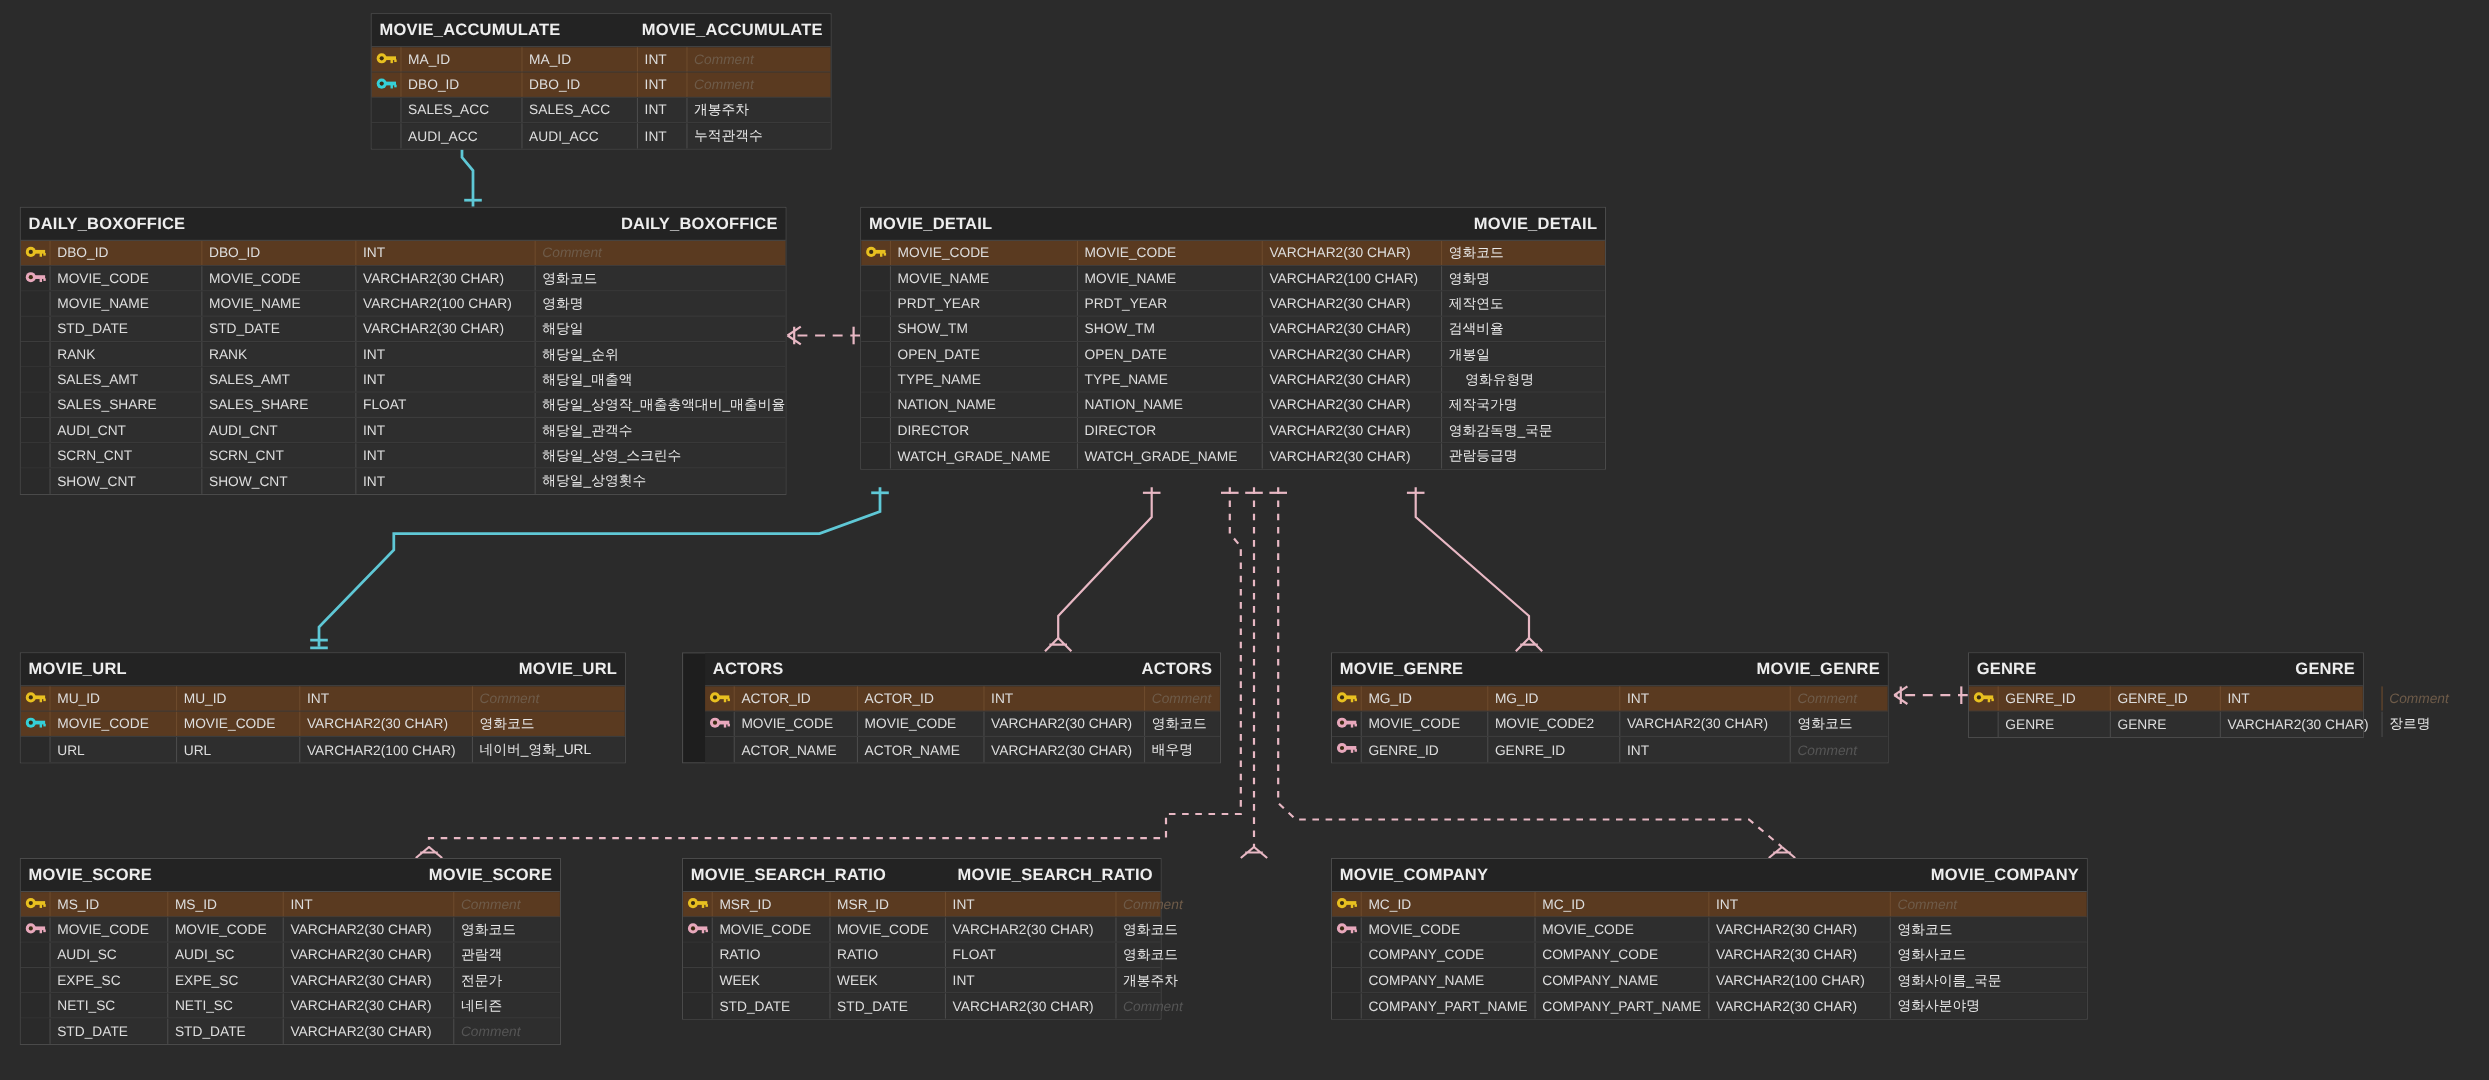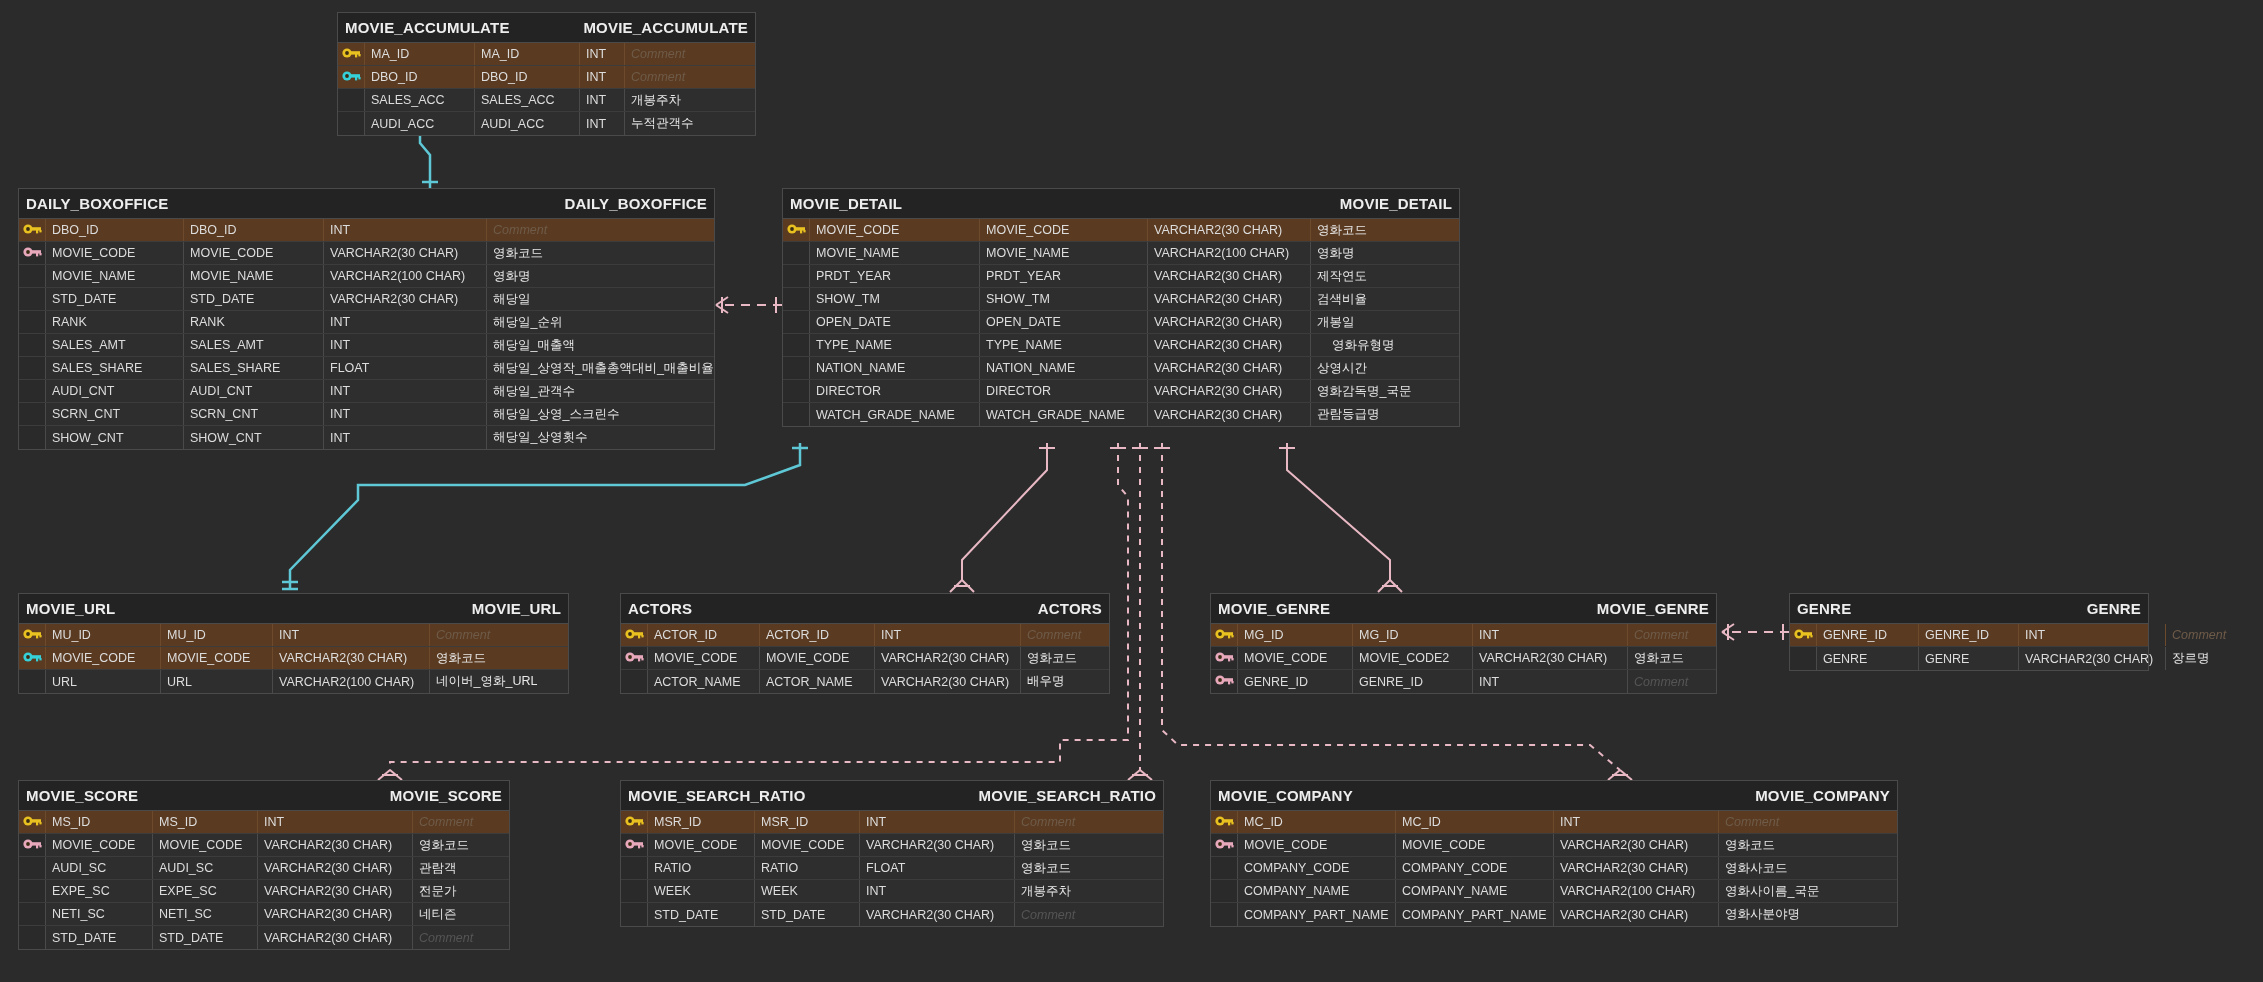--- a/index.html
+++ b/index.html
@@ -352,21 +352,21 @@
             <div class="cell " style="width: 170px; min-width: 170px;">TYPE_NAME</div>
             <div class="cell " style="width: 168px; min-width: 168px;">TYPE_NAME</div>
             <div class="cell " style="width: 163px; min-width: 163px;">VARCHAR2(30 CHAR)</div>
             <div class="cell comment" style="width: 150px; min-width: 150px; margin-left: 15px;">영화유형명</div>
           </div>
           <div class="row norm">
             <div class="cell c-key"></div>
             <div class="cell " style="width: 170px; min-width: 170px;">NATION_NAME</div>
             <div class="cell " style="width: 168px; min-width: 168px;">NATION_NAME</div>
             <div class="cell " style="width: 163px; min-width: 163px;">VARCHAR2(30 CHAR)</div>
-            <div class="cell comment" style="width: 150px; min-width: 150px;">상영시간</div>
+            <div class="cell comment" style="width: 150px; min-width: 150px;">제작국가명</div>
           </div>
           <div class="row norm">
             <div class="cell c-key"></div>
             <div class="cell " style="width: 170px; min-width: 170px;">DIRECTOR</div>
             <div class="cell " style="width: 168px; min-width: 168px;">DIRECTOR</div>
             <div class="cell " style="width: 163px; min-width: 163px;">VARCHAR2(30 CHAR)</div>
             <div class="cell comment" style="width: 150px; min-width: 150px;">영화감독명_국문</div>
           </div>
           <div class="row norm">
             <div class="cell c-key"></div>
@@ -415,21 +415,21 @@
           </div>
           <div class="row norm">
             <div class="cell c-key"></div>
             <div class="cell " style="width: 115px; min-width: 115px;">URL</div>
             <div class="cell " style="width: 112px; min-width: 112px;">URL</div>
             <div class="cell " style="width: 157px; min-width: 157px;">VARCHAR2(100 CHAR)</div>
             <div class="cell comment" style="width: 140px; min-width: 140px;">네이버_영화_URL</div>
           </div>
         </div>
       </div>
-      <div class="tbl" style="left: 620px; top: 593px; width: 490px;">
+      <div class="tbl" style="left: 620px; top: 593px; width: 490px; padding-left: 20px;">
         <div class="tbl-title">
           <span class="t-left">ACTORS</span>
           <span class="t-right">ACTORS</span>
         </div>
         <div class="grid">
           <div class="row pk">
             <div class="cell c-key">
               <span class="keyicon"><svg width="19" height="12" viewBox="0 0 19 12">
                   <circle cx="5" cy="6" r="4.6" fill="#e8c020"></circle>
                   <circle cx="5" cy="6" r="1.9" fill="#3a2c12"></circle>
@@ -609,21 +609,21 @@
           </div>
           <div class="row norm">
             <div class="cell c-key"></div>
             <div class="cell " style="width: 107px; min-width: 107px;">STD_DATE</div>
             <div class="cell " style="width: 105px; min-width: 105px;">STD_DATE</div>
             <div class="cell " style="width: 155px; min-width: 155px;">VARCHAR2(30 CHAR)</div>
             <div class="cell comment ph" style="width: 98px; min-width: 98px;">Comment</div>
           </div>
         </div>
       </div>
-      <div class="tbl" style="left: 620px; top: 780px; width: 544px;">
+      <div class="tbl" style="left: 620px; top: 780px; width: 436px;">
         <div class="tbl-title">
           <span class="t-left">MOVIE_SEARCH_RATIO</span>
           <span class="t-right">MOVIE_SEARCH_RATIO</span>
         </div>
         <div class="grid">
           <div class="row pk">
             <div class="cell c-key">
               <span class="keyicon"><svg width="19" height="12" viewBox="0 0 19 12">
                   <circle cx="5" cy="6" r="4.6" fill="#e8c020"></circle>
                   <circle cx="5" cy="6" r="1.9" fill="#3a2c12"></circle>

